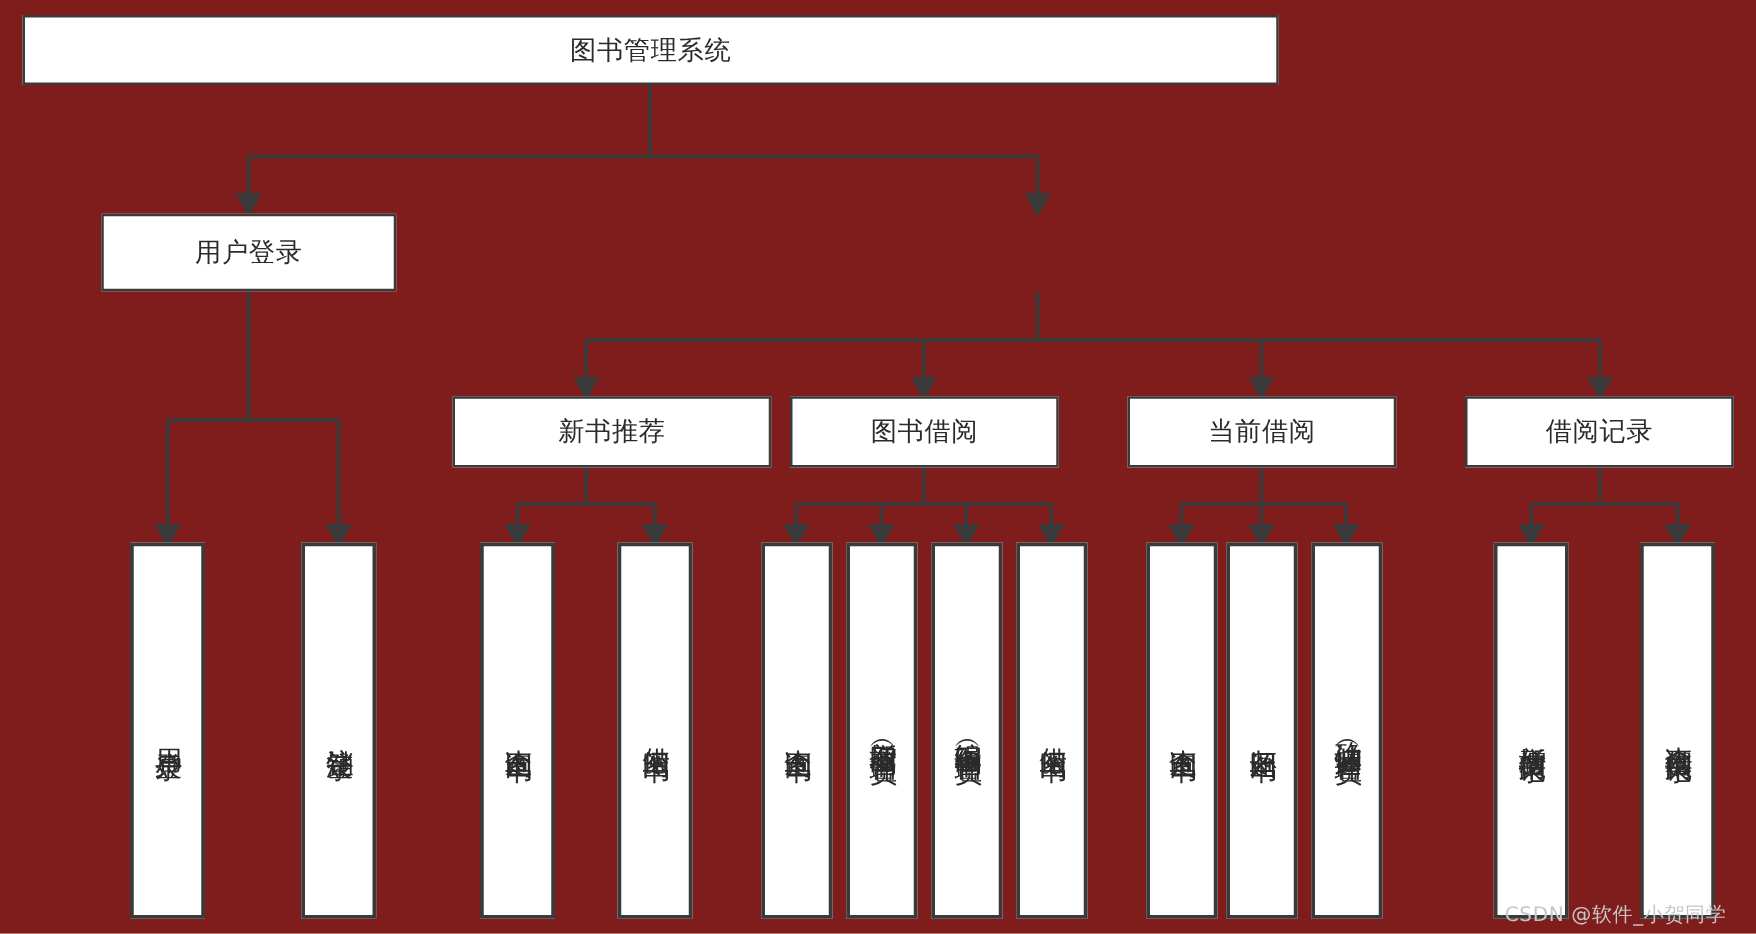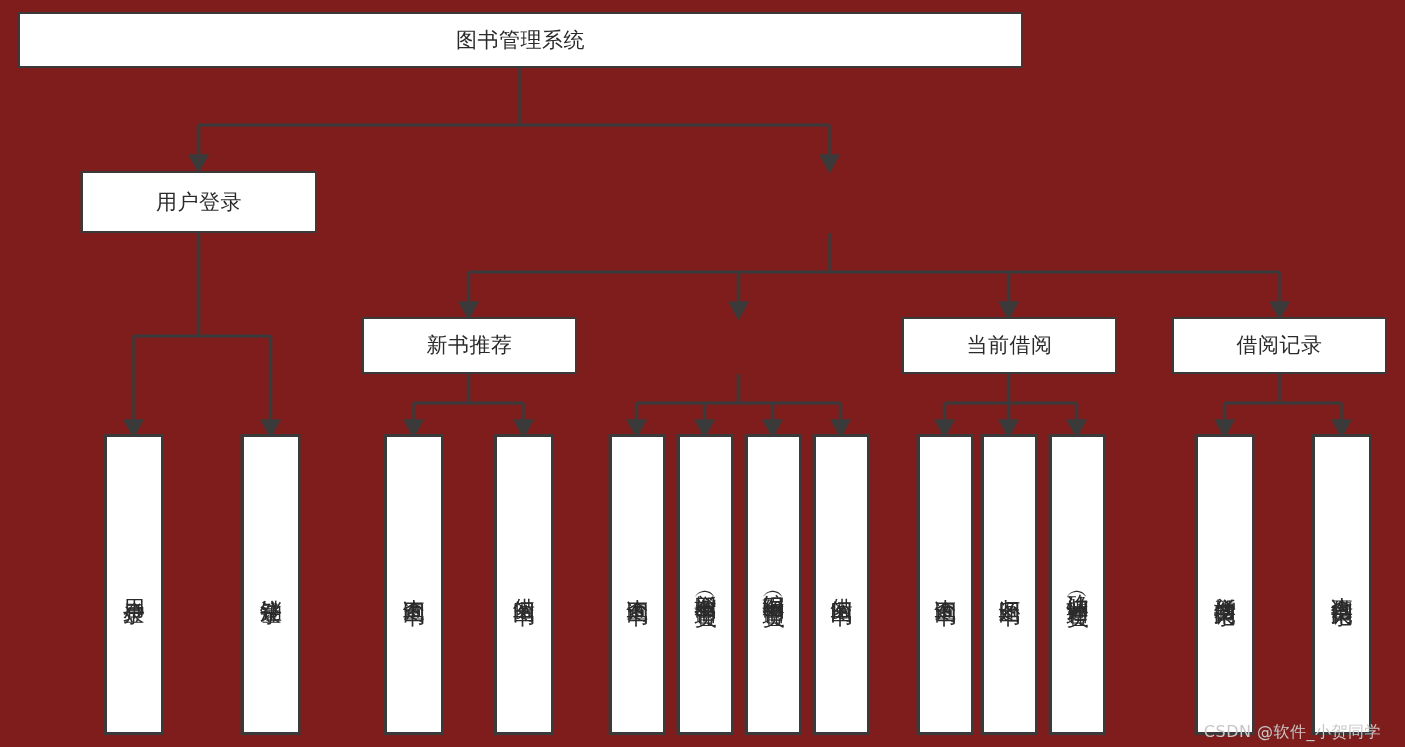--- a/index.html
+++ b/index.html
@@ -133,24 +133,27 @@
 
   <div class="node horizontal" style="left:18px; top:12px; width:1005px; height:56px;">
     <span class="node-label">图书管理系统</span>
   </div>
 
   <div class="node horizontal" style="left:81px; top:171px; width:236px; height:62px;">
     <span class="node-label">用户登录</span>
   </div>
 
 
-  <div class="node horizontal" style="left:362px; top:317px; width:215px; height:57px;">
+  <div class="node horizontal" style="left:362px; top:317px; width:255px; height:57px;">
     <span class="node-label">新书推荐</span>
   </div>
 
+  <div class="node horizontal" style="left:632px; top:317px; width:215px; height:57px;">
+    <span class="node-label">图书借阅</span>
+  </div>
 
   <div class="node horizontal" style="left:1172px; top:317px; width:215px; height:57px;">
     <span class="node-label">借阅记录</span>
   </div>
 
   <div class="node horizontal" style="left:902px; top:317px; width:215px; height:57px;">
     <span class="node-label">当前借阅</span>
   </div>
 
   <div class="node vertical" style="left:104px; top:434px; width:60px; height:301px;">

